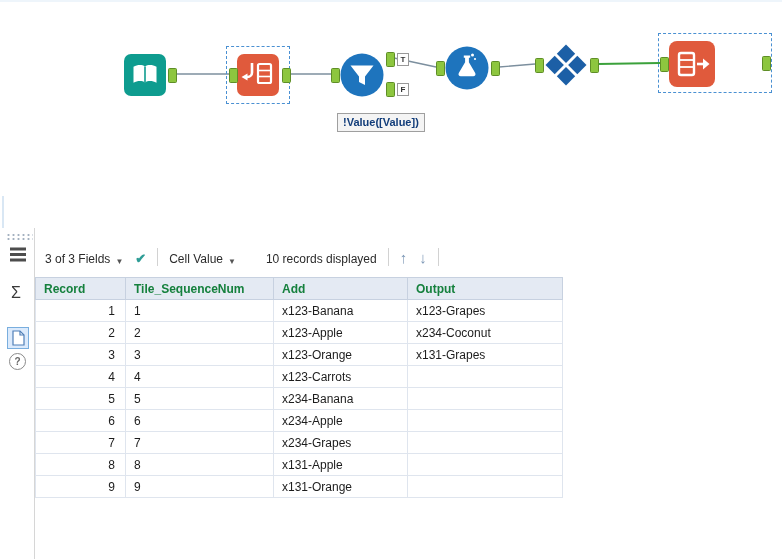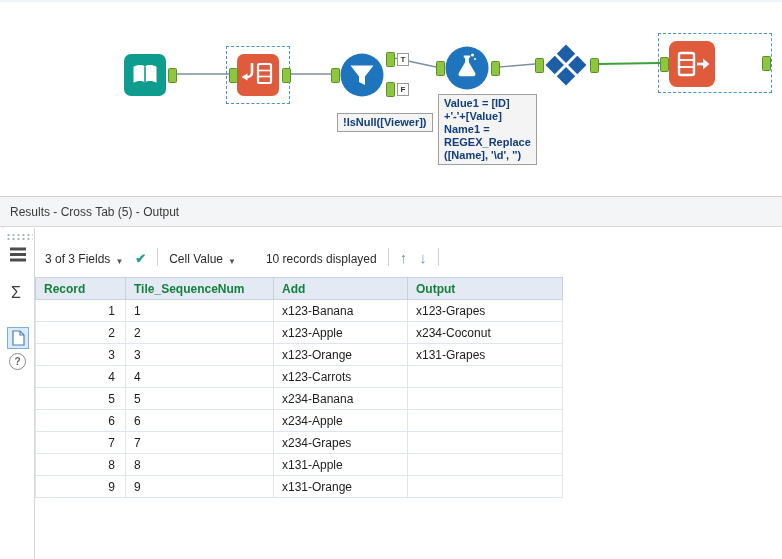--- a/index.html
+++ b/index.html
@@ -129,33 +129,23 @@
         <rect x="10" y="12" width="15" height="22" rx="2" fill="none" stroke="#fff" stroke-width="2.4"></rect>
         <line x1="10" y1="19" x2="25" y2="19" stroke="#fff" stroke-width="1.8"></line>
         <line x1="10" y1="26" x2="25" y2="26" stroke="#fff" stroke-width="1.8"></line>
         <line x1="28" y1="23" x2="35" y2="23" stroke="#fff" stroke-width="2.6"></line>
         <polygon points="34,17.5 40.5,23 34,28.5" fill="#fff"></polygon>
       </svg>
     </div>
     <div class="anchor" style="left:660px;top:55px;"></div>
     <div class="anchor" style="left:762px;top:54px;"></div>
 
-    <div class="annot" style="left:337px;top:111px;">!IsNull([Viewer])</div>
-    <div class="annot" style="left:438px;top:92px;max-width:110px;white-space:normal;">
-        <div>Value1 = [ID]</div>
-        <div>+'-'+[Value]</div>
-        <div>Name1 =</div>
-        <div>REGEX_Replace</div>
-        <div>([Name], '\d', '')</div>
-      </div>
+    <div class="annot" style="left:337px;top:111px;">!Value([Value])</div>
   </div>
 
-  <div class="results-header">
-    <span>Results - Cross Tab (5) - Output</span>
-  </div>
 
   <div class="results-panel">
     <div class="grip"></div>
 
     <div class="icon-strip">
       <div class="strip-icon" style="left:9px;top:18px;">
         <svg width="18" height="17" viewBox="0 0 18 17">
           <rect x="1" y="1.5" width="16" height="3" fill="#4d4d4d"></rect>
           <rect x="1" y="7" width="16" height="3" fill="#4d4d4d"></rect>
           <rect x="1" y="12.5" width="16" height="3" fill="#4d4d4d"></rect>

